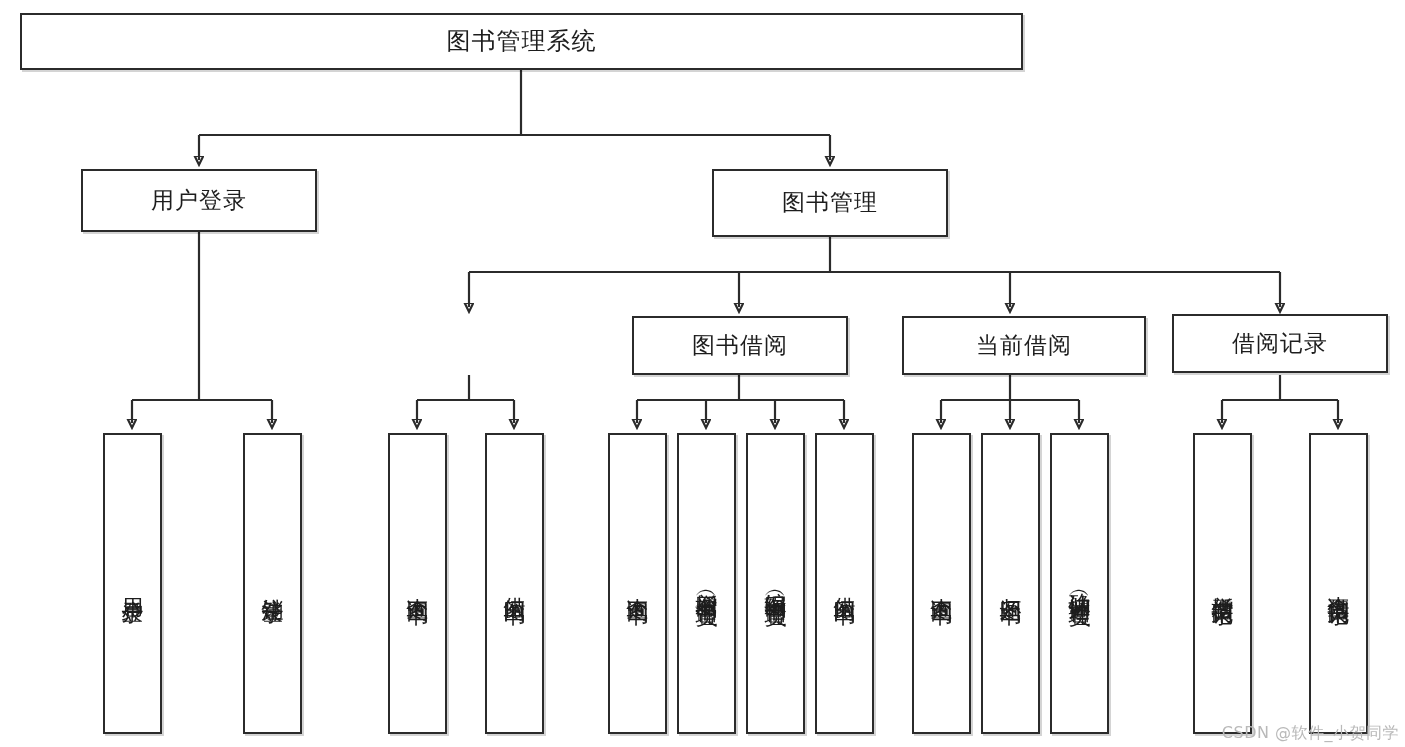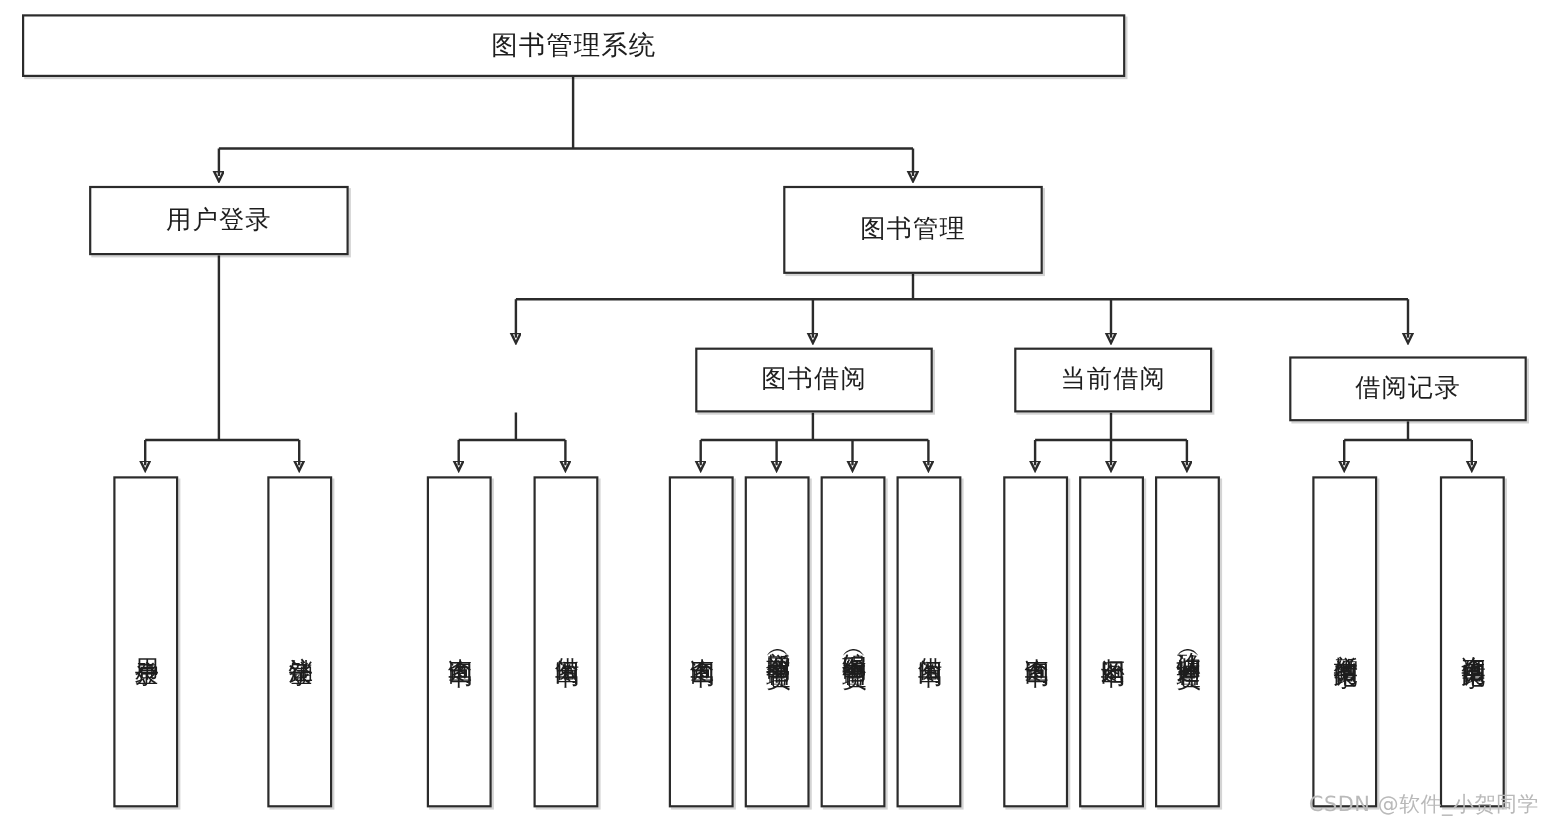--- a/index.html
+++ b/index.html
@@ -64,21 +64,21 @@
     display: block;
   }
   
   #node-root { font-size: 24px; }
 
   
   #watermark {
     position: absolute;
     right: 6px;
     bottom: 3px;
-    font-size: 19px;
+    font-size: 16px;
     color: #b9b9b9;
     letter-spacing: 0.5px;
     white-space: nowrap;
     user-select: none;
   }
 </style>
 </head>
 <body>
 
 <div id="canvas">
@@ -132,34 +132,34 @@
   </svg>
 
   <div class="node h" id="node-root" style="left:20px; top:13px; width:1003px; height:57px;">
     <span>图书管理系统</span>
   </div>
 
   <div class="node h" style="left:81px; top:169px; width:236px; height:63px;">
     <span>用户登录</span>
   </div>
 
-  <div class="node h" style="left:712px; top:169px; width:236px; height:80px;">
+  <div class="node h" style="left:712px; top:169px; width:236px; height:68px;">
     <span>图书管理</span>
   </div>
 
 
   <div class="node h" style="left:632px; top:316px; width:216px; height:59px;align-items:center;">
     <span>图书借阅</span>
   </div>
 
-  <div class="node h" style="left:902px; top:316px; width:180px; height:59px;margin-left:20px;">
+  <div class="node h" style="left:902px; top:316px; width:244px; height:59px;">
     <span>当前借阅</span>
   </div>
 
-  <div class="node h" style="left:1172px; top:324px; width:216px; height:59px;">
+  <div class="node h" style="left:1172px; top:314px; width:216px; height:59px;">
     <span>借阅记录</span>
   </div>
 
   <div class="node v" style="left:103px; top:433px; width:59px; height:301px;">
     <span class="vtext">用户登录</span>
   </div>
 
   <div class="node v" style="left:243px; top:433px; width:59px; height:301px;">
     <span class="vtext">注销登录</span>
   </div>

